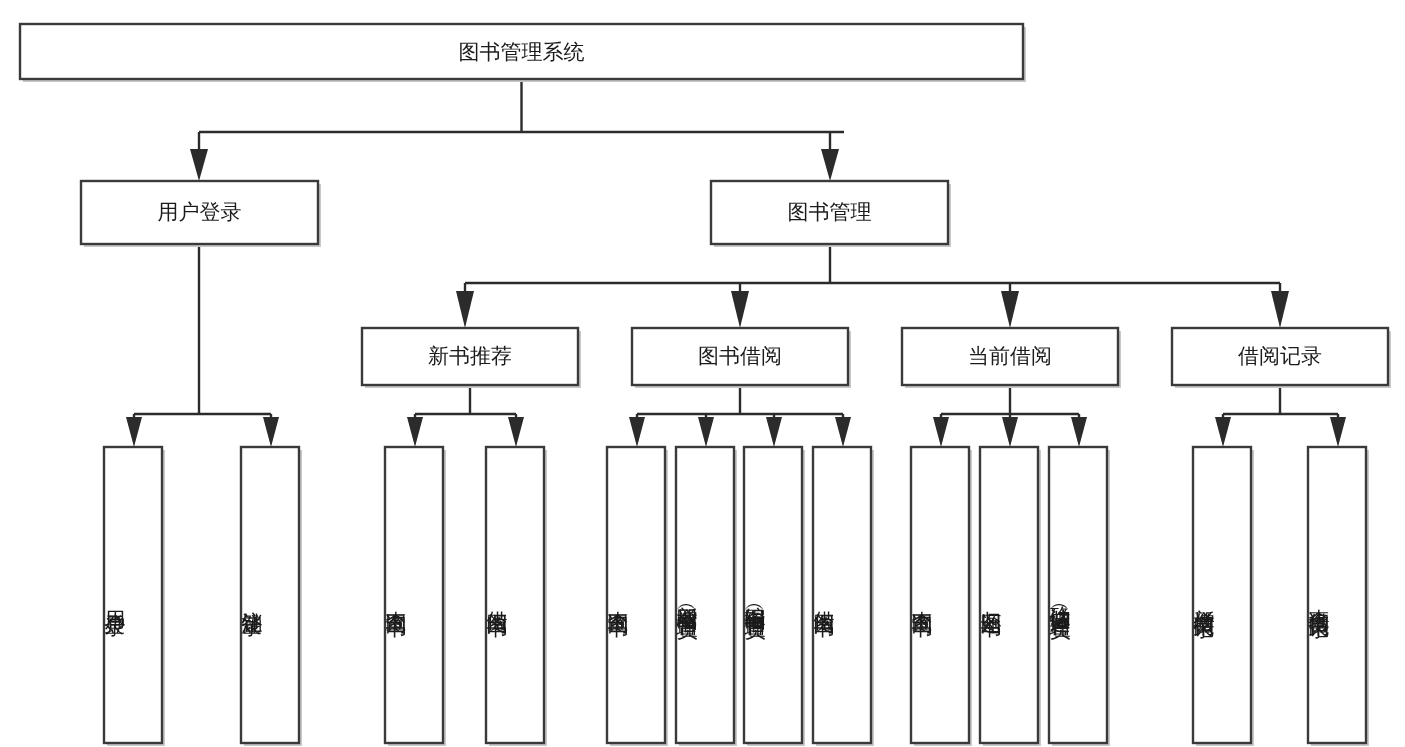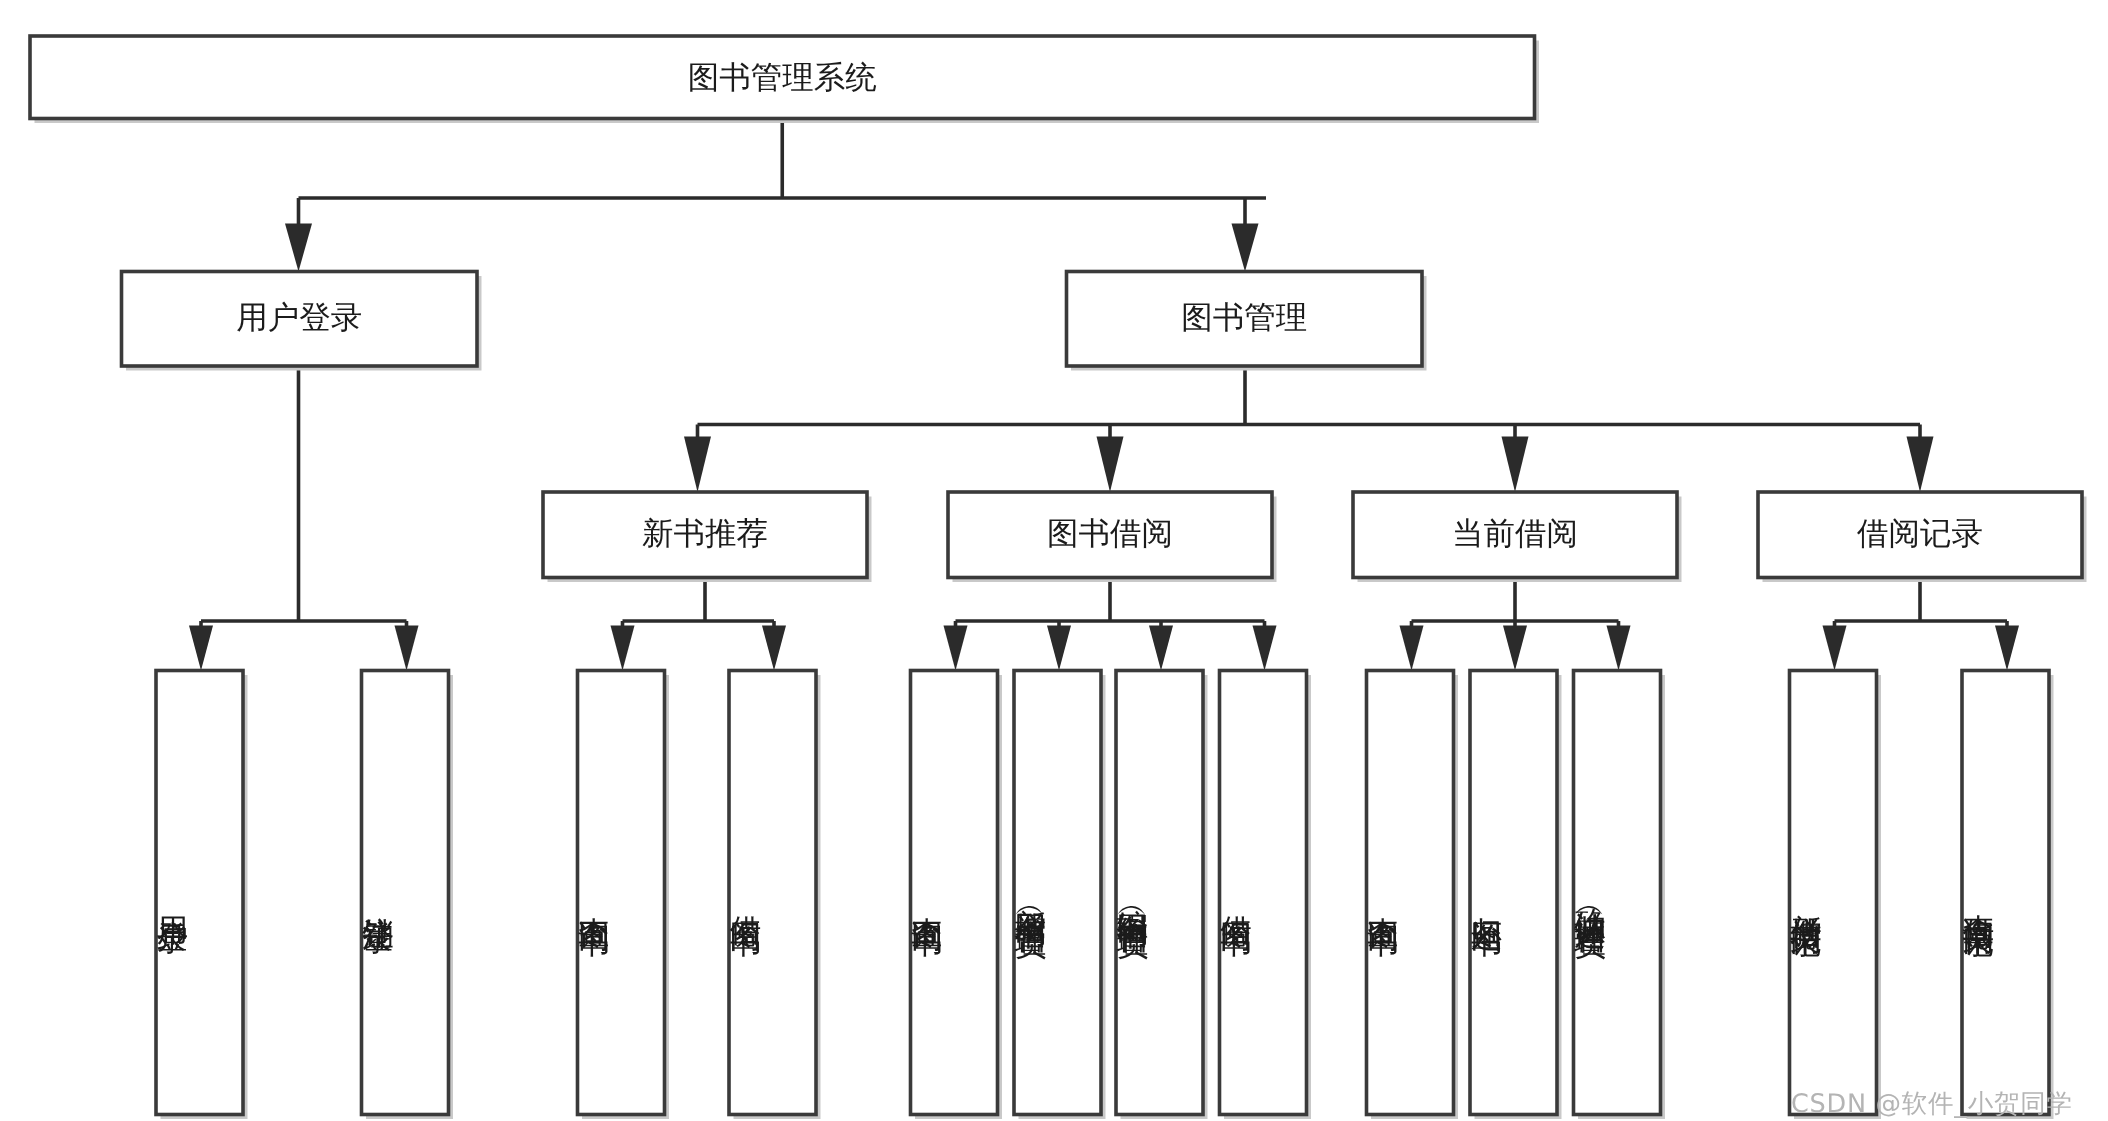--- a/index.html
+++ b/index.html
@@ -255,14 +255,13 @@
     <div class="node-label-v-wrap">确认归还（管理员）</div>
   </div>
 
   <div class="vlabel-host" style="left:1193px; top:436px; width:58px; height:296px;">
     <div class="node-label-v-wrap">新增借阅记录</div>
   </div>
   <div class="vlabel-host" style="left:1308px; top:436px; width:58px; height:296px;">
     <div class="node-label-v-wrap">查询借阅记录</div>
   </div>
 
-  <div class="watermark">CSDN @软件_小贺同学</div>
 </div>
 
 </body></html>

